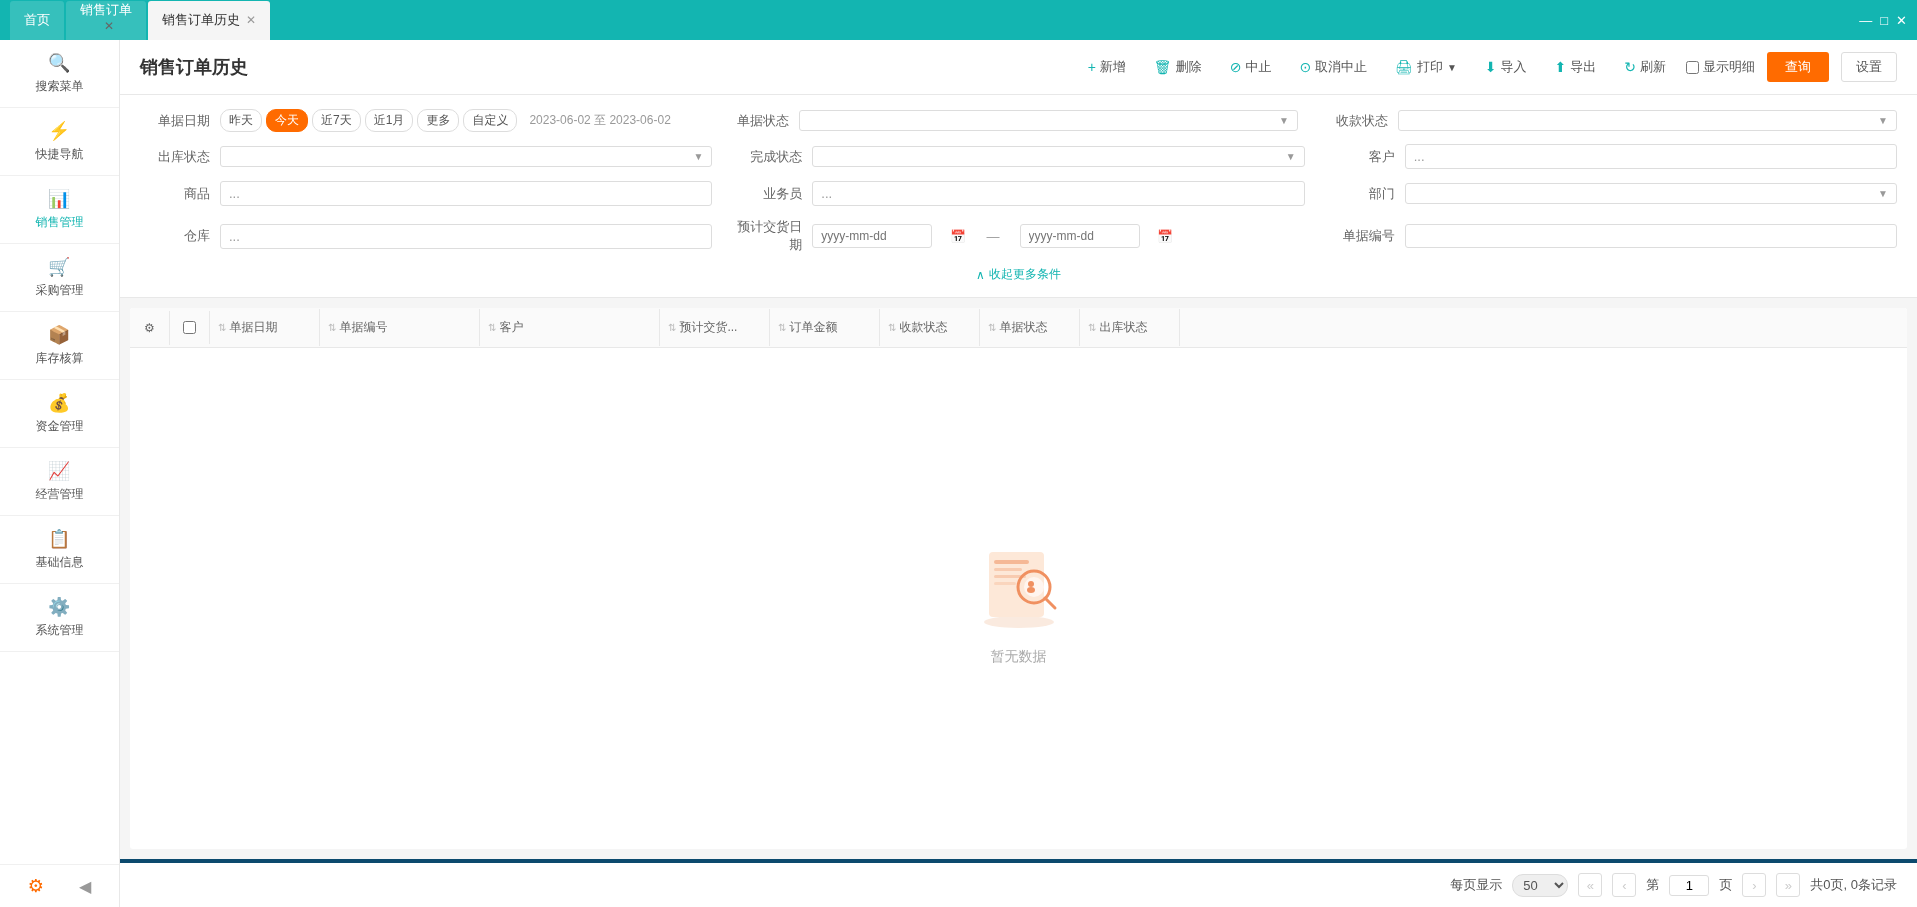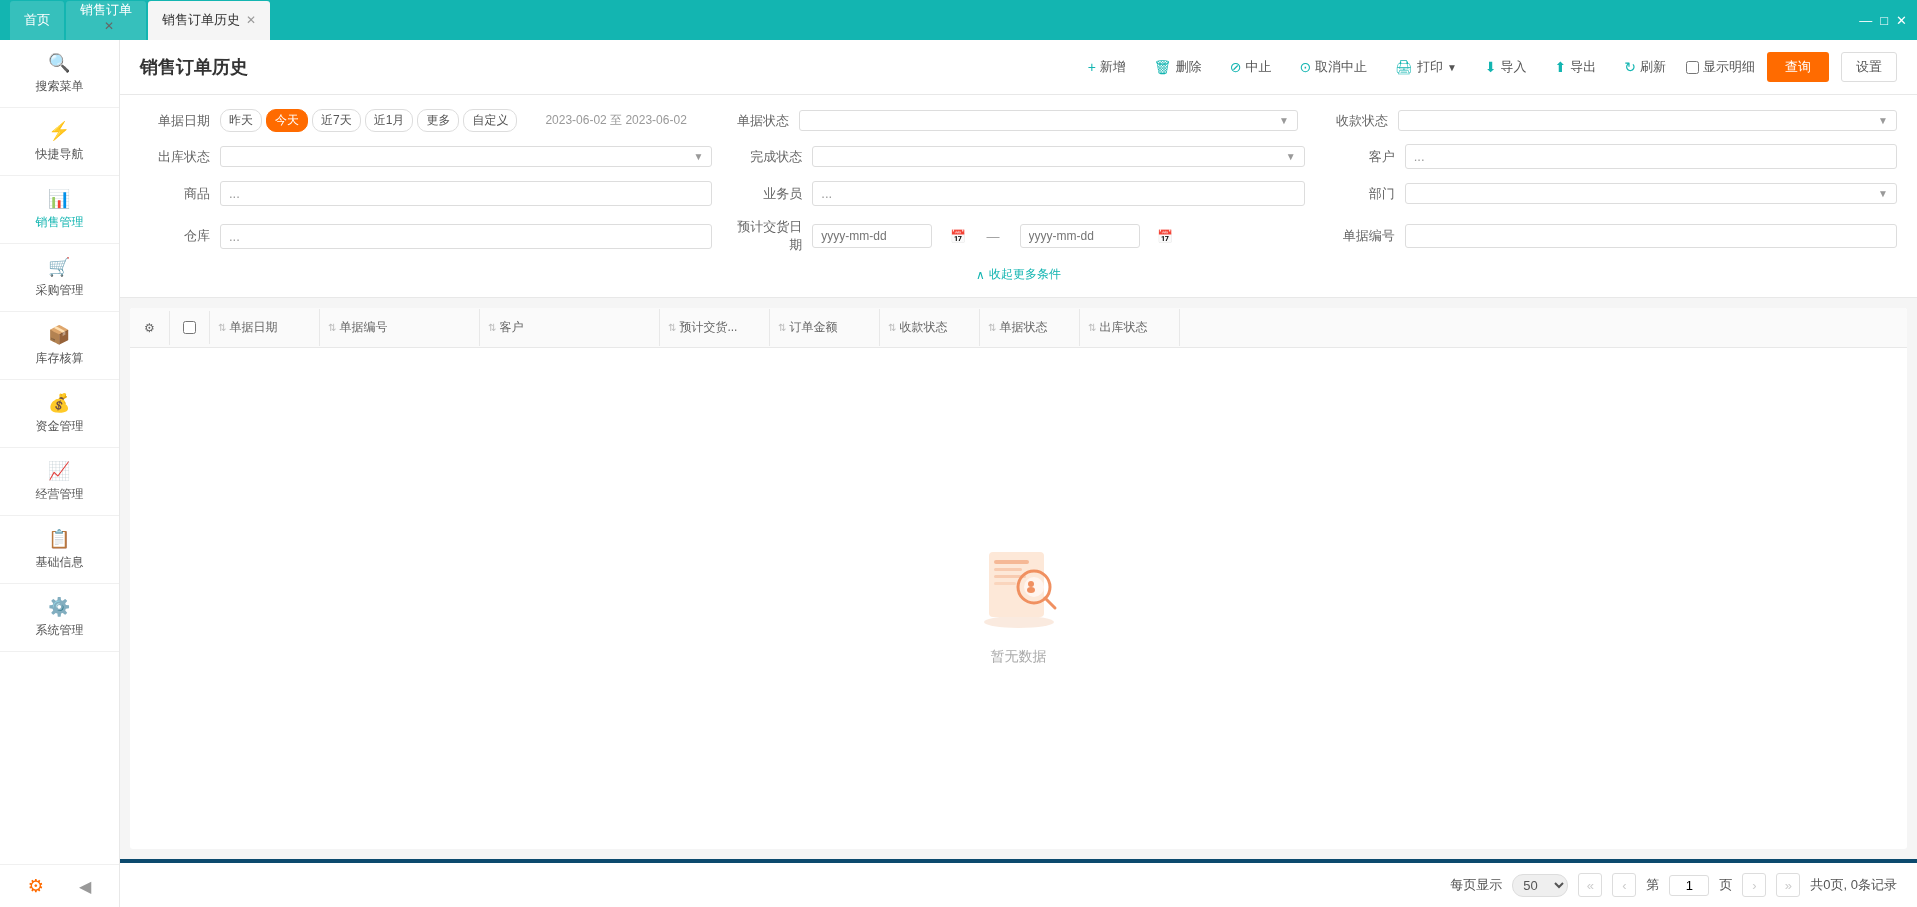--- a/index.html
+++ b/index.html
@@ -38,21 +38,21 @@
 
     
     .filter-area { background: white; padding: 14px 20px; border-bottom: 1px solid #e8e8e8; flex-shrink: 0; }
     .filter-row { display: flex; align-items: center; margin-bottom: 12px; gap: 0; }
     .filter-row:last-child { margin-bottom: 0; }
     .filter-label { color: #666; font-size: 13px; width: 80px; flex-shrink: 0; text-align: right; padding-right: 10px; }
     .filter-value { display: flex; align-items: center; gap: 6px; flex: 1; }
     .date-tags { display: flex; align-items: center; gap: 4px; }
     .date-tag { padding: 2px 8px; border-radius: 10px; cursor: pointer; font-size: 12px; color: #555; border: 1px solid #ddd; }
     .date-tag.active { background: #ff6b00; color: white; border-color: #ff6b00; }
-    .date-range { font-size: 12px; color: #999; margin-left: 24px; }
+    .date-range { font-size: 12px; color: #999; margin-left: 8px; }
     .filter-select { display: flex; align-items: center; border: 1px solid #ddd; border-radius: 3px; padding: 4px 8px; min-width: 180px; cursor: pointer; background: white; }
     .filter-select .placeholder { color: #ccc; flex: 1; }
     .filter-select .arrow { color: #999; font-size: 10px; margin-left: 4px; }
     .filter-ellipsis { color: #999; cursor: pointer; padding: 0 4px; }
     .collapse-row { display: flex; justify-content: center; align-items: center; color: #13b5b1; font-size: 12px; cursor: pointer; gap: 4px; margin-top: 4px; }
     .date-input { border: 1px solid #ddd; border-radius: 3px; padding: 4px 8px; font-size: 12px; color: #ccc; width: 120px; }
     .cal-icon { color: #ccc; cursor: pointer; margin-left: 2px; }
     .dash { color: #999; margin: 0 4px; }
 
     

